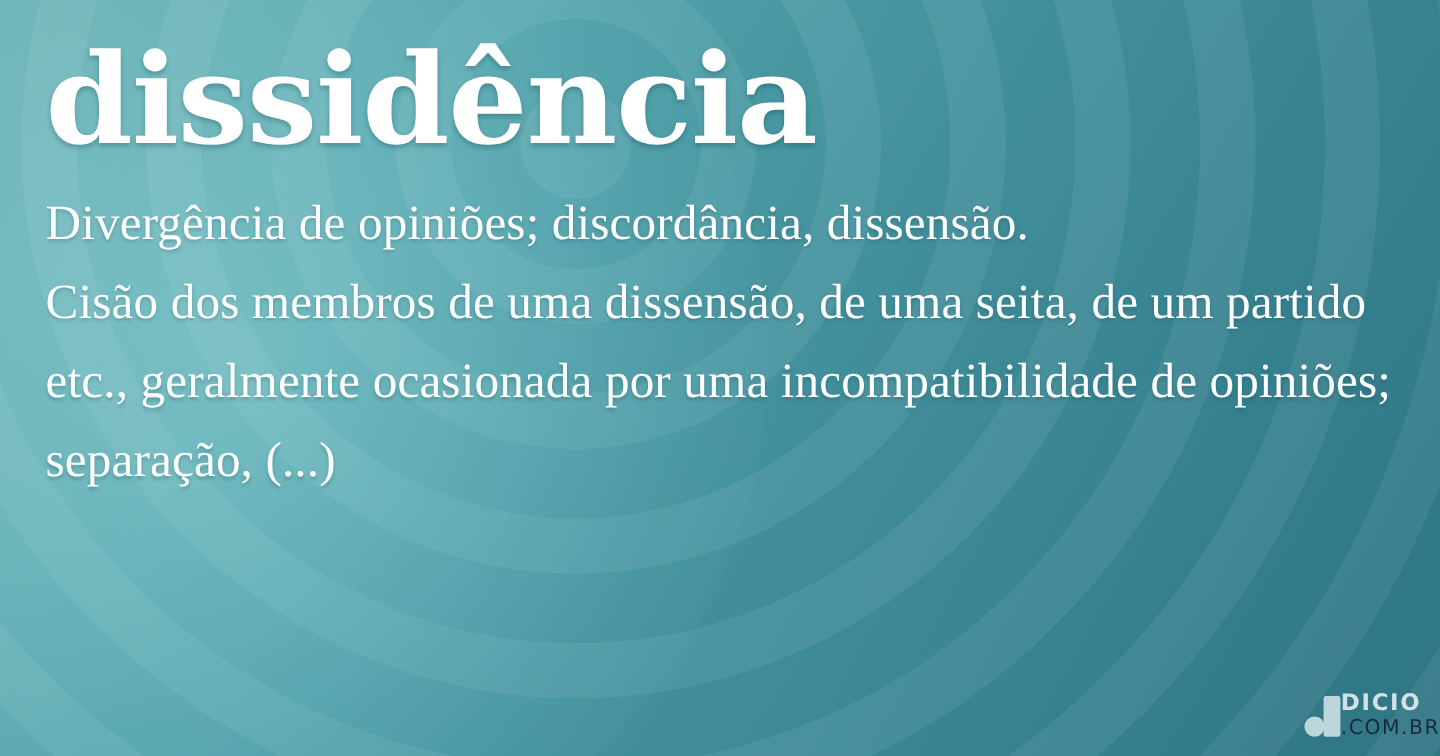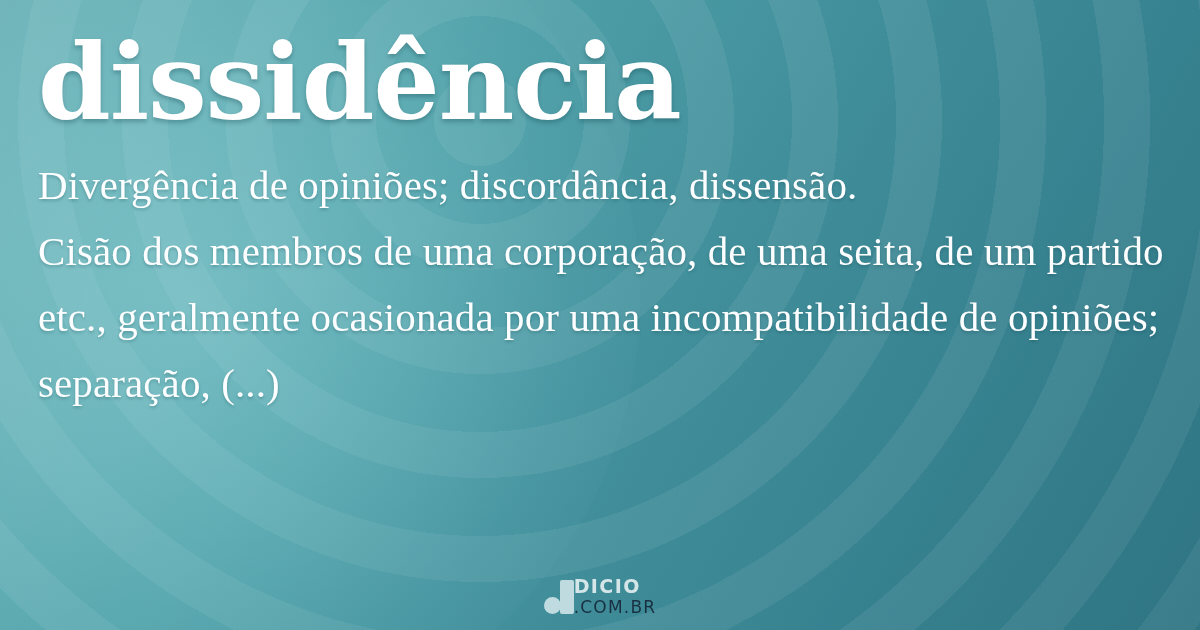--- a/index.html
+++ b/index.html
@@ -115,21 +115,21 @@
   }
 
   
   .brand {
     position: absolute;
     left: 0;
     right: 0;
     bottom: 14px;
     display: flex;
     align-items: center;
-    justify-content: center;
+    justify-content: flex-end;
     opacity: 0.78;
   }
 
   .brand-mark {
     position: relative;
     width: 30px;
     height: 34px;
     flex: 0 0 auto;
   }
   .brand-mark .dot {
@@ -180,21 +180,21 @@
   <div class="bg-rings"></div>
   <div class="bg-glow"></div>
   <div class="bg-vignette"></div>
 
   <div class="content">
 
     <h1 class="headword">dissidência</h1>
 
     <div class="definitions">
       <p class="definition">Divergência de opiniões; discordância, dissensão.</p>
-      <p class="definition">Cisão dos membros de uma corporação, de uma seita, de um partido etc., geralmente ocasionada por uma incompatibilidade de opiniões; separação, (...)</p>
+      <p class="definition">Cisão dos membros de uma dissensão, de uma seita, de um partido etc., geralmente ocasionada por uma incompatibilidade de opiniões; separação, (...)</p>
     </div>
 
   </div>
 
   <div class="brand">
     <span class="brand-mark">
       <span class="dot"></span>
       <span class="bar"></span>
     </span>
     <span class="brand-text">

